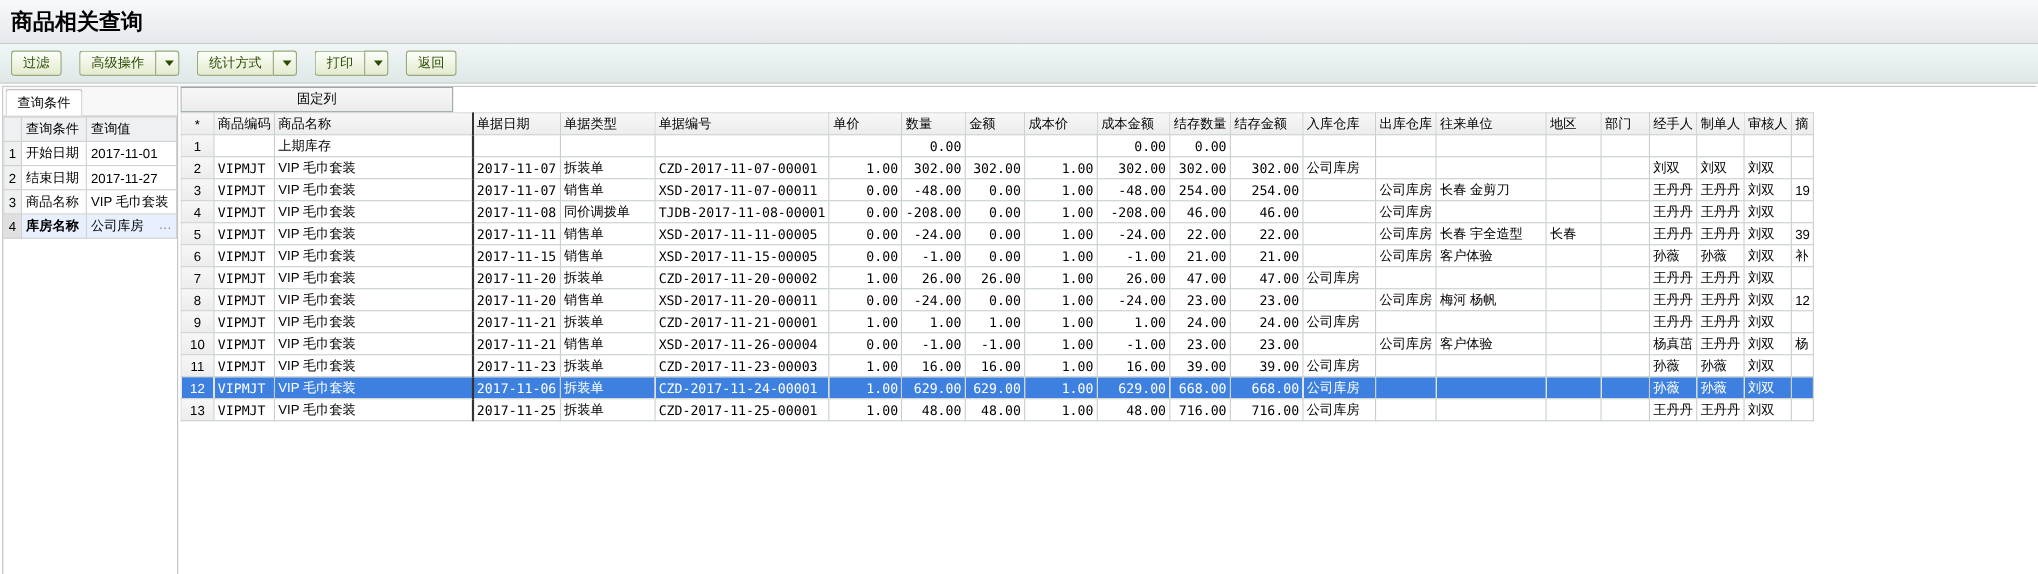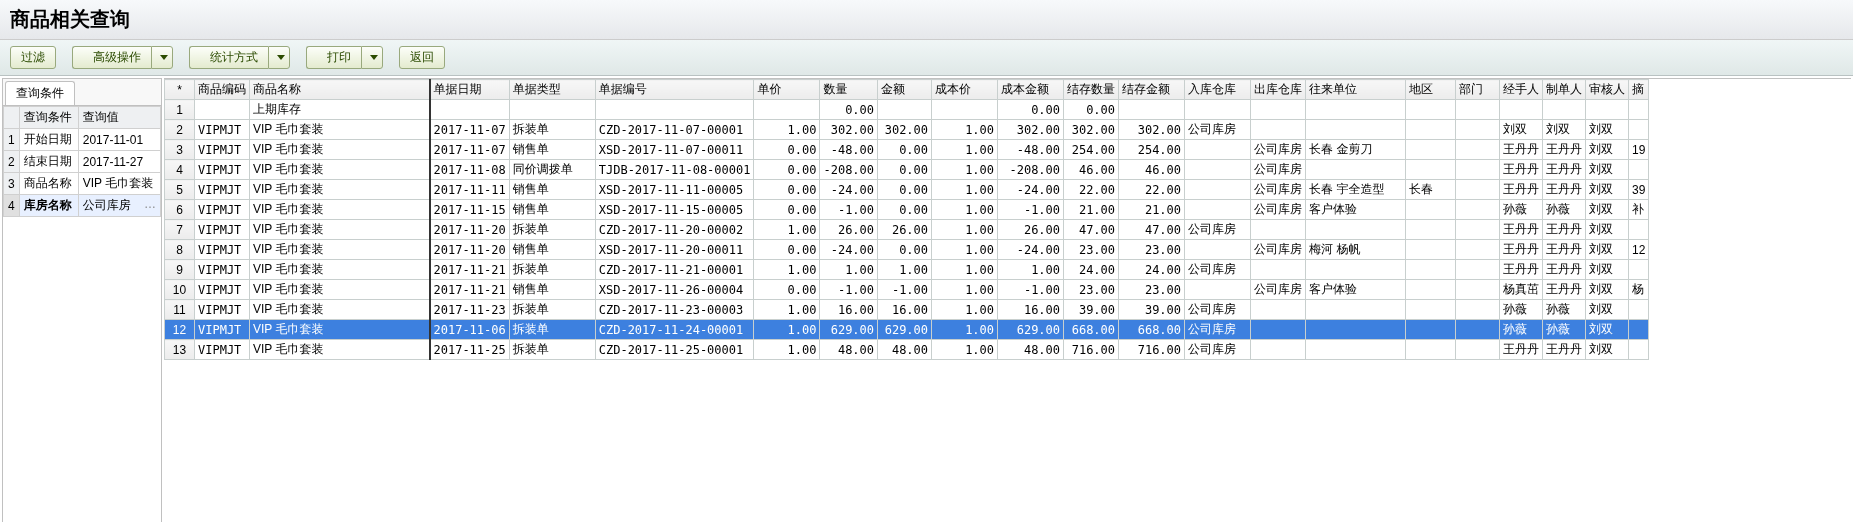--- a/index.html
+++ b/index.html
@@ -2,21 +2,21 @@
 <html><head>
 <meta charset="utf-8">
 <style>
   * { box-sizing: border-box; margin: 0; padding: 0; }
   body { font-family: "Microsoft YaHei", SimSun, Arial, sans-serif; font-size: 12px; background: #fff; color: #000; }
   .page-title { background: linear-gradient(#f7f9fb, #e6e8eb); padding: 6px 10px; font-size: 20px; font-weight: bold; border-bottom: 1px solid #ccc; }
   .toolbar { display: flex; align-items: center; gap: 16px; padding: 6px 10px; background: linear-gradient(#f0f6f6, #dfe8e7); border-bottom: 1px solid #b9c2c2; }
   .btn { display: inline-flex; align-items: center; gap: 2px; background: linear-gradient(#fcfef9, #e4ebcf); border: 1px solid #99a97d; border-radius: 3px; padding: 2px 10px; font-size: 12px; cursor: pointer; color: #2b4b00; }
   .btn .caret { width: 0; height: 0; border-left: 4px solid transparent; border-right: 4px solid transparent; border-top: 5px solid #2b4b00; margin-left: 4px; }
   .split-btn { display: inline-flex; }
-  .split-btn .btn:first-child { border-top-right-radius: 0; border-bottom-right-radius: 0; border-right: none; padding-left: 20px; }
+  .split-btn .btn:first-child { border-top-right-radius: 0; border-bottom-right-radius: 0; border-right: none; }
   .split-btn .btn:last-child { border-top-left-radius: 0; border-bottom-left-radius: 0; padding: 2px 4px; }
   .content { display: flex; height: calc(522px - 30px - 32px); }
   .left-pane { width: 160px; border: 1px solid #c0c0c0; margin: 2px 2px 2px 2px; display: flex; flex-direction: column; }
   .tab-strip { display: flex; border-bottom: 1px solid #c0c0c0; background: #f8f8f8; }
   .tab { padding: 3px 10px; border: 1px solid #c0c0c0; border-bottom: none; margin: 2px 2px 0 2px; background: #fff; border-radius: 3px 3px 0 0; font-size: 12px; cursor: pointer; }
   .filter-grid { flex: 1; overflow: auto; }
   .filter-grid table { border-collapse: collapse; width: 100%; }
   .filter-grid th, .filter-grid td { border: 1px solid #d0d0d0; padding: 2px 4px; font-size: 12px; text-align: left; white-space: nowrap; }
   .filter-grid th { background: #eef0f2; font-weight: normal; }
   .filter-grid tr.selected td:first-child { background: #e0e0e0; }
@@ -103,20 +103,21 @@
               <td class="field">库房名称</td>
               <td>公司库房<span class="ell">…</span></td>
             </tr>
           </tbody>
       </table>
     </div>
   </div>
 
   <div class="main-pane">
     <div class="header-band">
+      <div class="cell fixed">固定列</div>
     </div>
     <div class="data-wrap">
       <table class="data-grid" id="data-grid">
           <colgroup>
             <col style="width: 30px;">
             <col style="width: 52px;">
             <col style="width: 180px;">
             <col style="width: 72px;">
             <col style="width: 86px;">
             <col style="width: 134px;">

